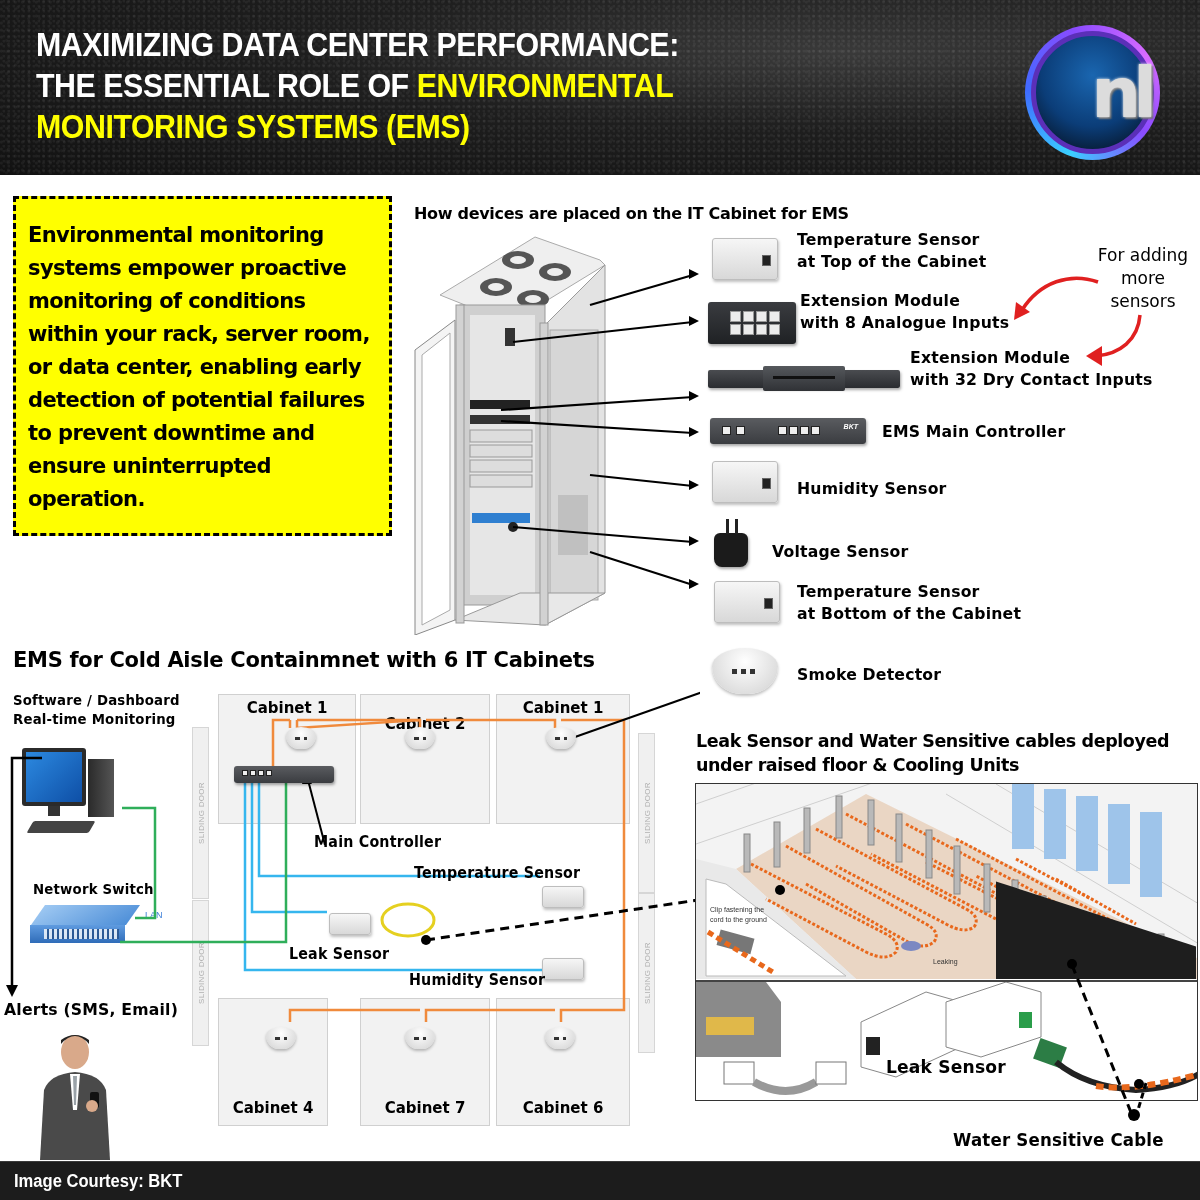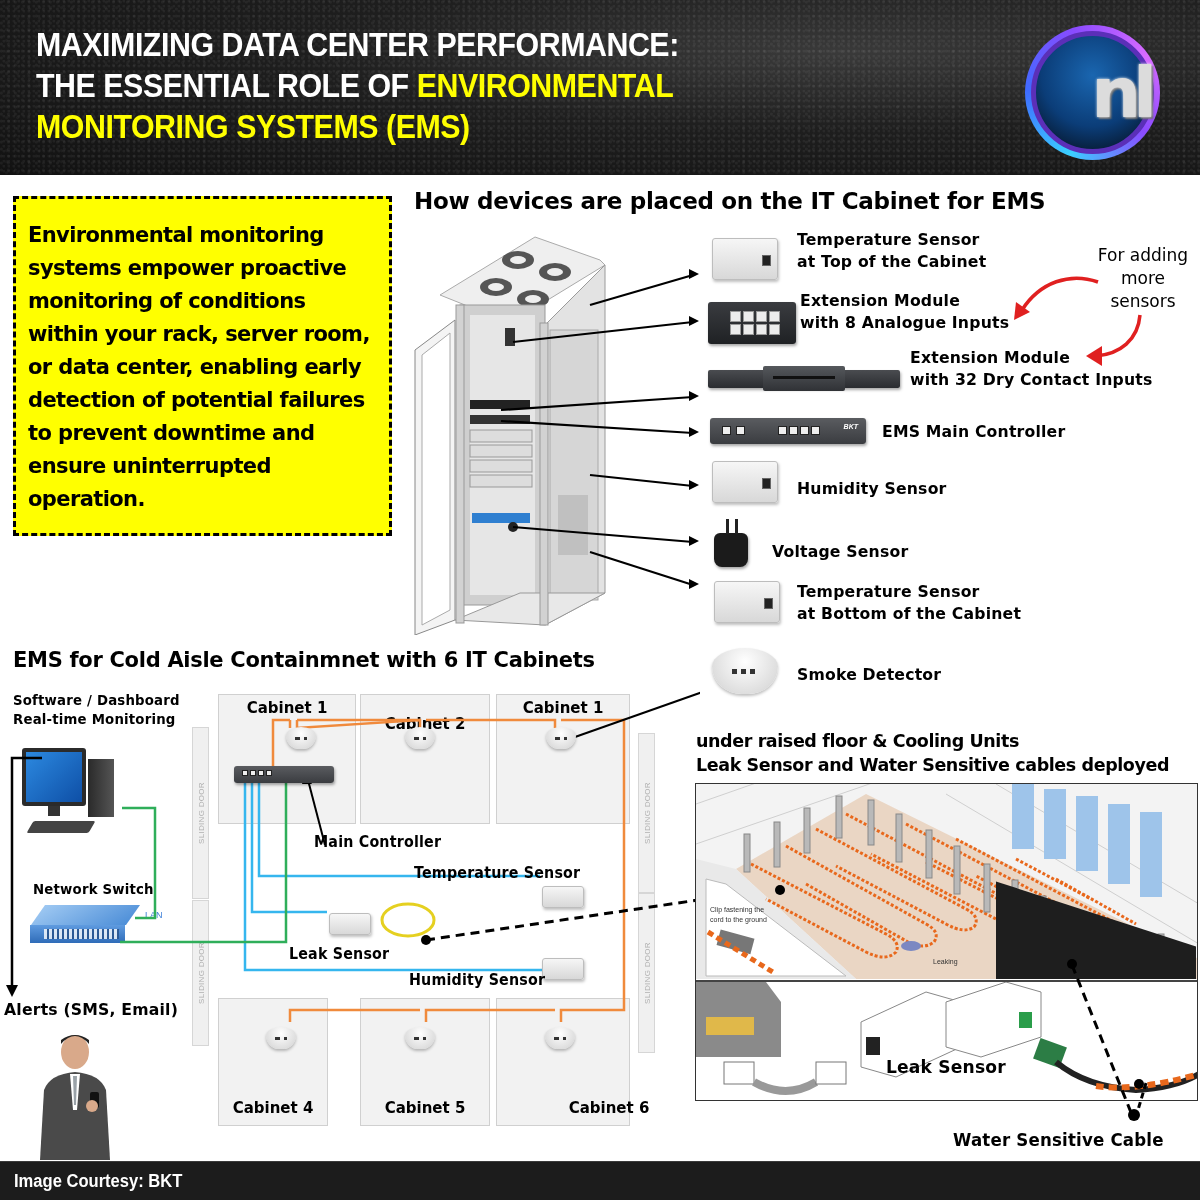--- a/index.html
+++ b/index.html
@@ -54,21 +54,21 @@
   .intro-text {
     font-family: "DejaVu Sans", sans-serif; font-weight: bold; font-size: 21px;
     line-height: 33px; letter-spacing: -0.6px; color: #000;
   }
 
   
   .section-title {
     position: absolute; font-family: "DejaVu Sans", sans-serif; font-weight: bold;
     font-size: 21px; color: #000; letter-spacing: -0.3px; white-space: nowrap;
   }
-  .cabinet-section-title { left: 414px; top: 188px; font-size: 23px; }
+  .cabinet-section-title { left: 414px; top: 204px; font-size: 16px; }
   .cac-section-title { left: 13px; top: 648px; font-size: 21px; }
   .leak-section-title {
     position: absolute; left: 696px; top: 729px; font-family: "DejaVu Sans", sans-serif;
     font-weight: bold; font-size: 17.5px; line-height: 24px; letter-spacing: -0.4px; white-space: nowrap;
   }
 
   
   .hand {
     position: absolute; font-family: "DejaVu Sans", sans-serif; font-weight: bold;
     font-size: 16.5px; line-height: 22px; color: #000; white-space: nowrap;
@@ -365,23 +365,23 @@
 <div class="cab" style="left:360px;top:694px;width:130px;height:130px;">
     <div class="cab-label" style="top:20px">Cabinet 2</div>
   </div>
 <div class="cab" style="left:496px;top:694px;width:134px;height:130px;">
     <div class="cab-label" style="top:4px">Cabinet 1</div>
   </div>
 <div class="cab" style="left:218px;top:998px;width:110px;height:128px;">
     <div class="cab-label" style="top:100px">Cabinet 4</div>
   </div>
 <div class="cab" style="left:360px;top:998px;width:130px;height:128px;">
-    <div class="cab-label" style="top:100px">Cabinet 5</div>
-  </div>
-<div class="cab" style="left:496px;top:998px;width:134px;height:128px;padding-left:46px;">
+    <div class="cab-label" style="top:100px">Cabinet 7</div>
+  </div>
+<div class="cab" style="left:496px;top:998px;width:134px;height:128px;">
     <div class="cab-label" style="top:100px">Cabinet 6</div>
   </div>
 
 <svg style="position:absolute;left:0;top:680px;width:700px;height:380px" viewBox="0 0 700 380">
 
   <path d="M273,95 L273,40 L290,40 M290,40 L290,48 M297,40 L297,48 L420,40 L420,48 M426,40 L426,40 L555,40 L555,48 M561,40 L624,40 L624,330 L561,330 L561,342 M555,330 L426,330 L426,342 M420,330 L290,330 L290,342" fill="none" stroke="#f08a3c" stroke-width="2.5"></path>
   <line x1="297" y1="40" x2="420" y2="40" stroke="#f08a3c" stroke-width="2.5"></line>
 
   <g fill="none" stroke="#35b6ee" stroke-width="2.5">
     <path d="M245,100 L245,290 L542,290"></path>
@@ -435,22 +435,22 @@
   <ellipse cx="45" cy="22" rx="14" ry="17" fill="#d9a98a"></ellipse>
   <path d="M31,14 Q45,-2 59,14 L59,10 Q45,0 31,10 Z" fill="#222"></path>
   <path d="M10,130 L14,60 Q20,44 45,42 Q70,44 76,60 L80,130 Z" fill="#4a4a4a"></path>
   <polygon points="40,44 50,44 47,80 43,80" fill="#ffffff"></polygon>
   <polygon points="43,46 47,46 46,75 44,75" fill="#9aa2a8"></polygon>
   <rect x="60" y="62" width="9" height="16" rx="2" fill="#111"></rect>
   <circle cx="62" cy="76" r="6" fill="#d9a98a"></circle>
 </svg>
 
 <div class="leak-section-title">
+  <div>Leak Sensor and Water Sensitive cables deployed</div>
   <div>under raised floor &amp; Cooling Units</div>
-  <div>Leak Sensor and Water Sensitive cables deployed</div>
 </div>
 
 <div class="leak-photo">
   <div class="floor-scene">
     <svg width="503" height="195" viewBox="0 0 503 195">
       <rect width="503" height="195" fill="#f3f3f3"></rect>
       <g stroke="#cfcfcf" stroke-width="1">
         <line x1="0" y1="20" x2="200" y2="-50"></line>
           <line x1="0" y1="60" x2="260" y2="-30"></line>
         <line x1="300" y1="0" x2="503" y2="120"></line>

